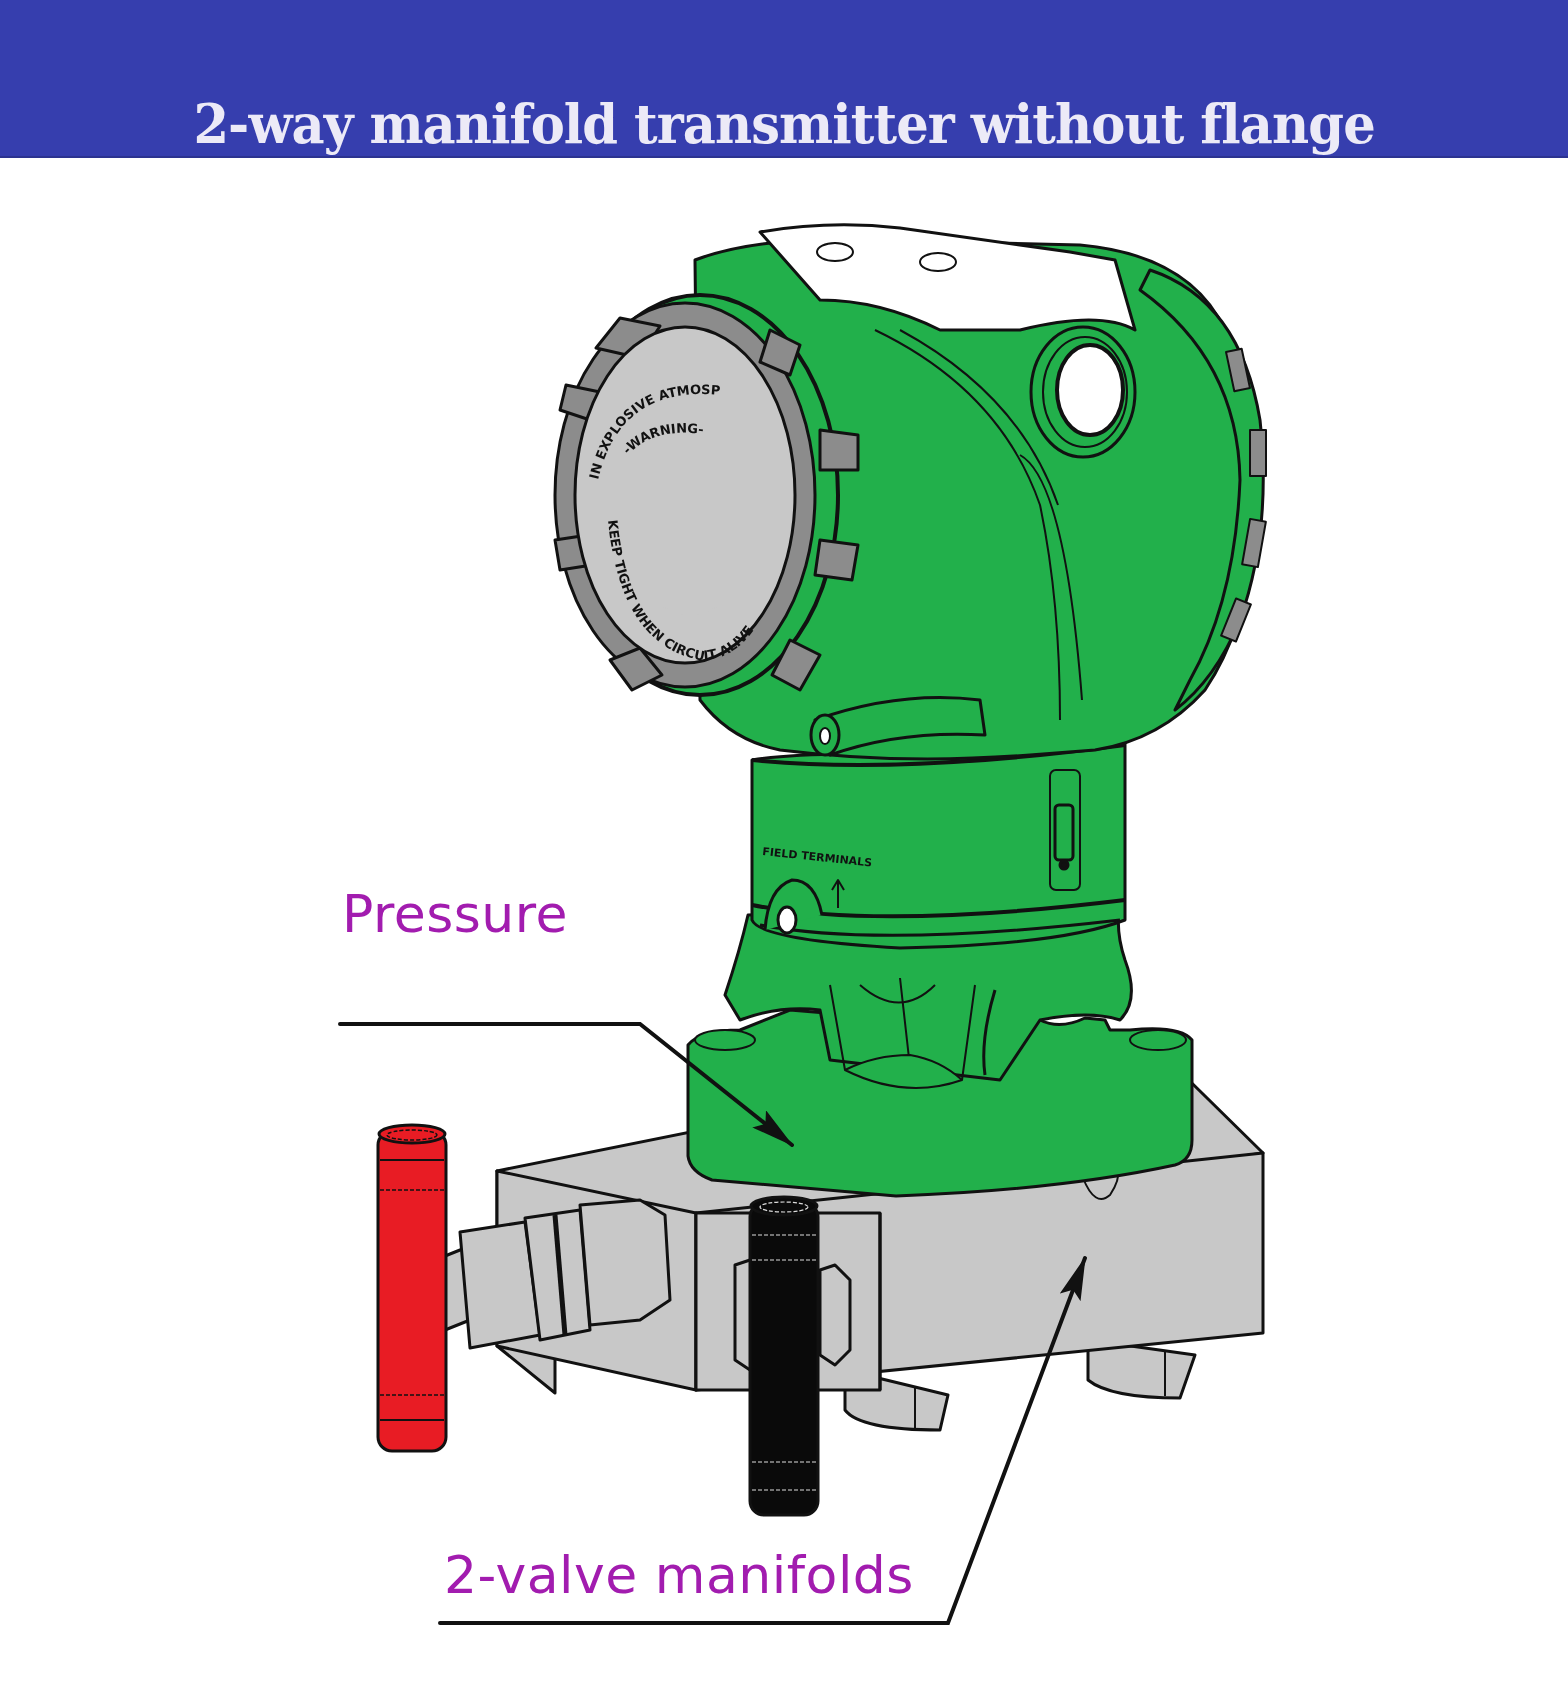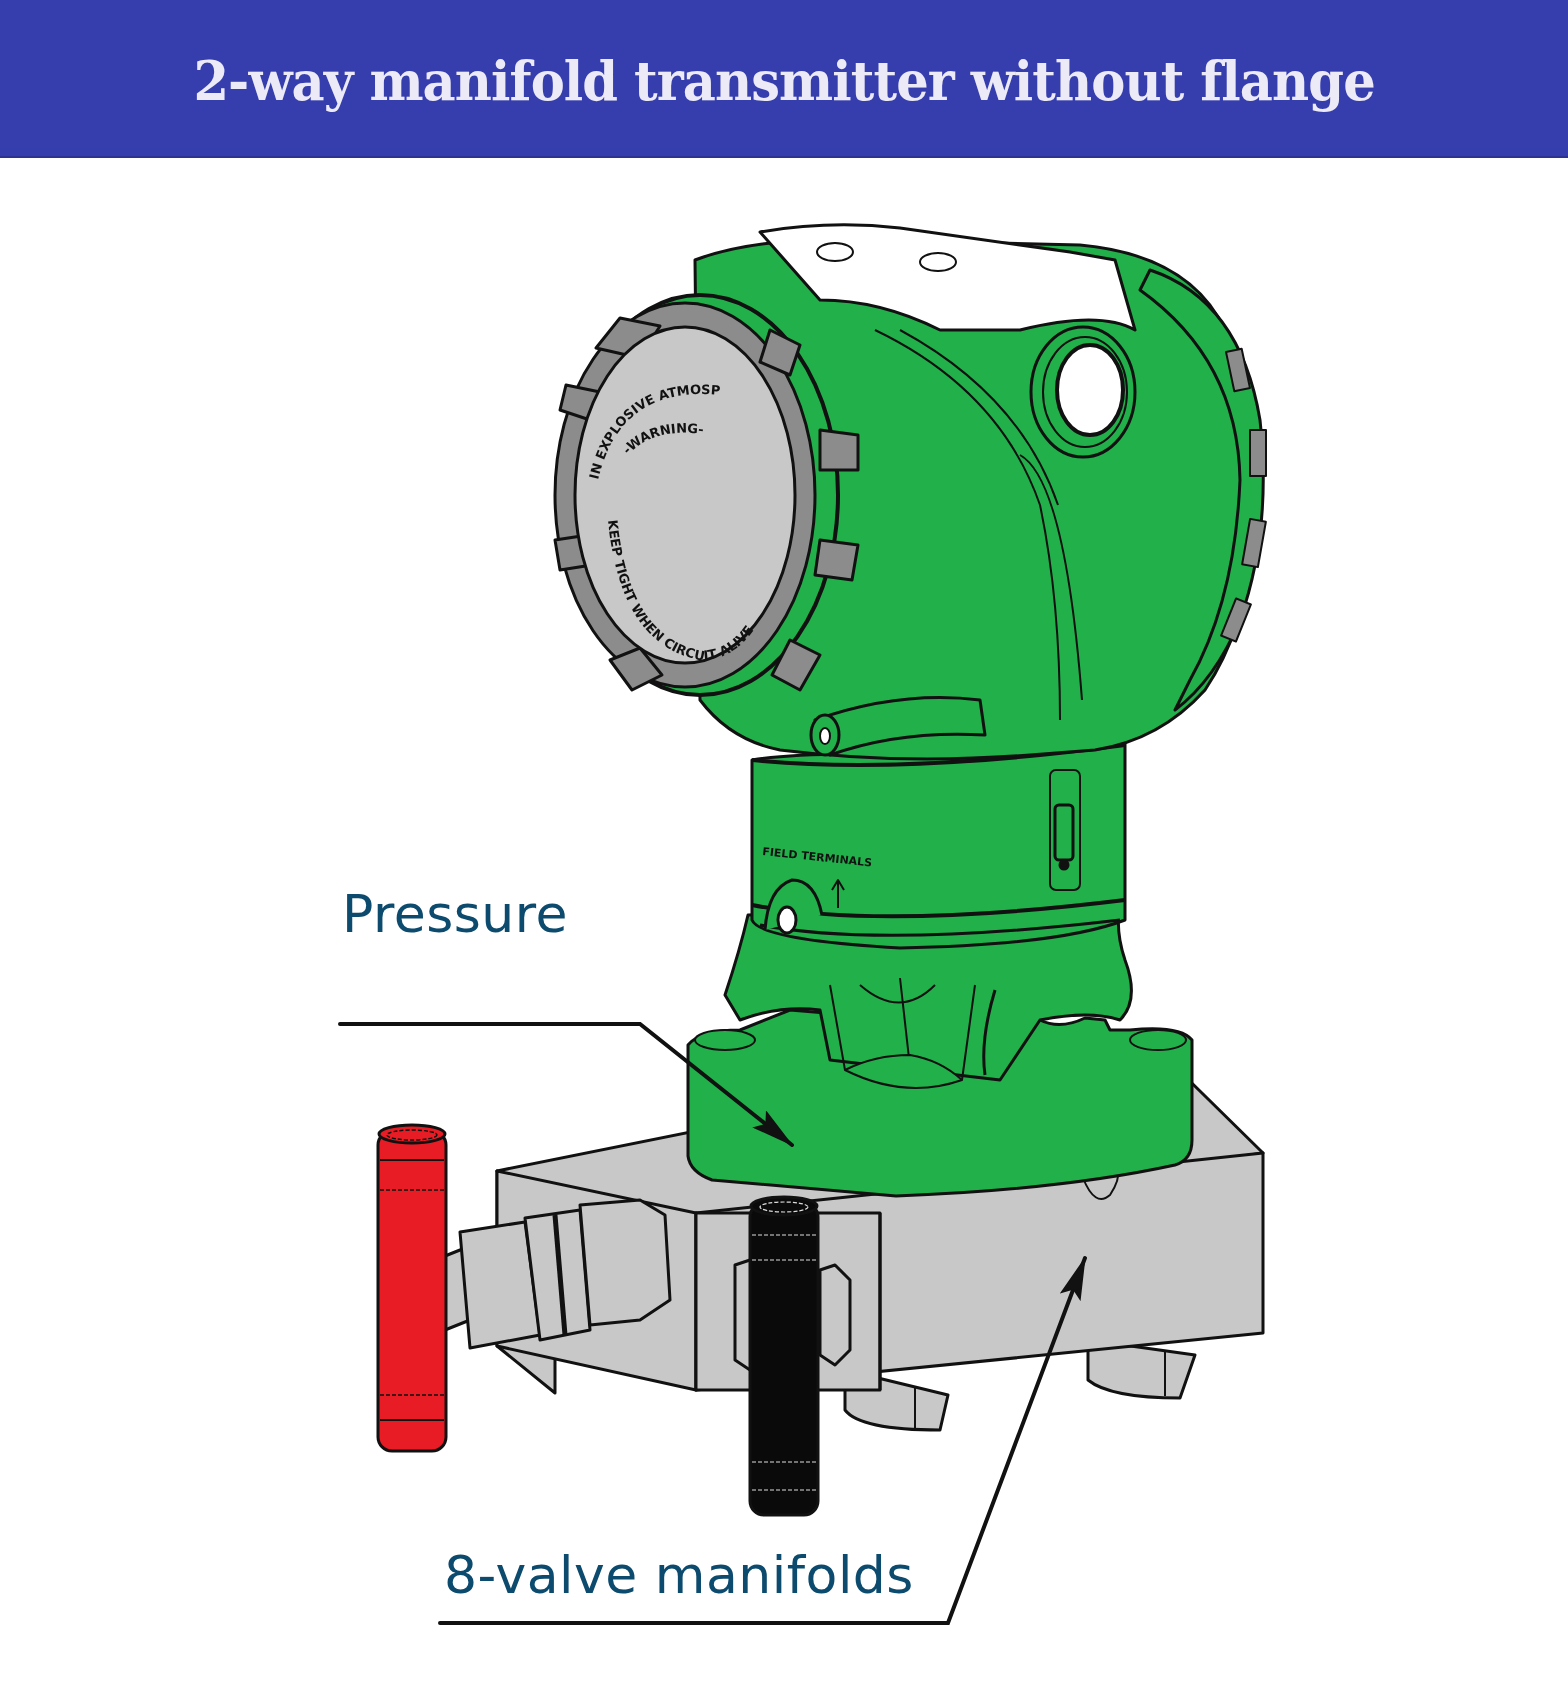--- a/index.html
+++ b/index.html
@@ -1,20 +1,20 @@
 <!DOCTYPE html>
 <html><head>
 <meta charset="utf-8">
 <style>
   html, body { margin:0; padding:0; }
   body { width:1568px; height:1681px; background:#ffffff; position:relative; overflow:hidden; font-family:"DejaVu Sans", sans-serif; }
-  .banner { position:absolute; left:0; top:0; width:1568px; height:156px; background:#363EAE; border-bottom:2px solid #2c3390; display:flex; align-items:center; justify-content:center; }
+  .banner { position:absolute; left:0; top:0; width:1568px; height:156px; background:#363EAE; border-bottom:2px solid #2c3390; display:flex; align-items:flex-end; justify-content:center; }
   .banner-title { font-family:"DejaVu Serif", "Liberation Serif", serif; font-weight:bold; font-size:55px; color:#ECEAF7; letter-spacing:-1px; transform:scaleX(0.93); padding-top:4px; }
   .illustration { position:absolute; left:0; top:158px; width:1568px; height:1523px; }
-  .label { position:absolute; font-family:"DejaVu Sans", sans-serif; color:#0c4a6e; font-size:52px; line-height:68px; letter-spacing:0.5px; }
+  .label { position:absolute; font-family:"DejaVu Sans", sans-serif; color:#a21caf; font-size:52px; line-height:68px; letter-spacing:0.5px; }
   .label-pt { left:342px; top:880px; }
   .label-mf { left:444px; top:1541px; }
 </style>
 </head>
 <body>
 
 <div class="banner">
   <div class="banner-title">2-way manifold transmitter without flange</div>
 </div>
 
@@ -171,13 +171,13 @@
   </g>
   <g fill="none" stroke="#111" stroke-width="4" stroke-linecap="round">
     <path d="M440,1623 L948,1623 L1085,1258" marker-end="url(#arrowheadBig)"></path>
   </g>
 </svg>
 
 <div class="label label-pt">
   <div>Pressure</div>
 </div>
 
-<div class="label label-mf">8-valve manifolds</div>
+<div class="label label-mf">2-valve manifolds</div>
 
 </body></html>

